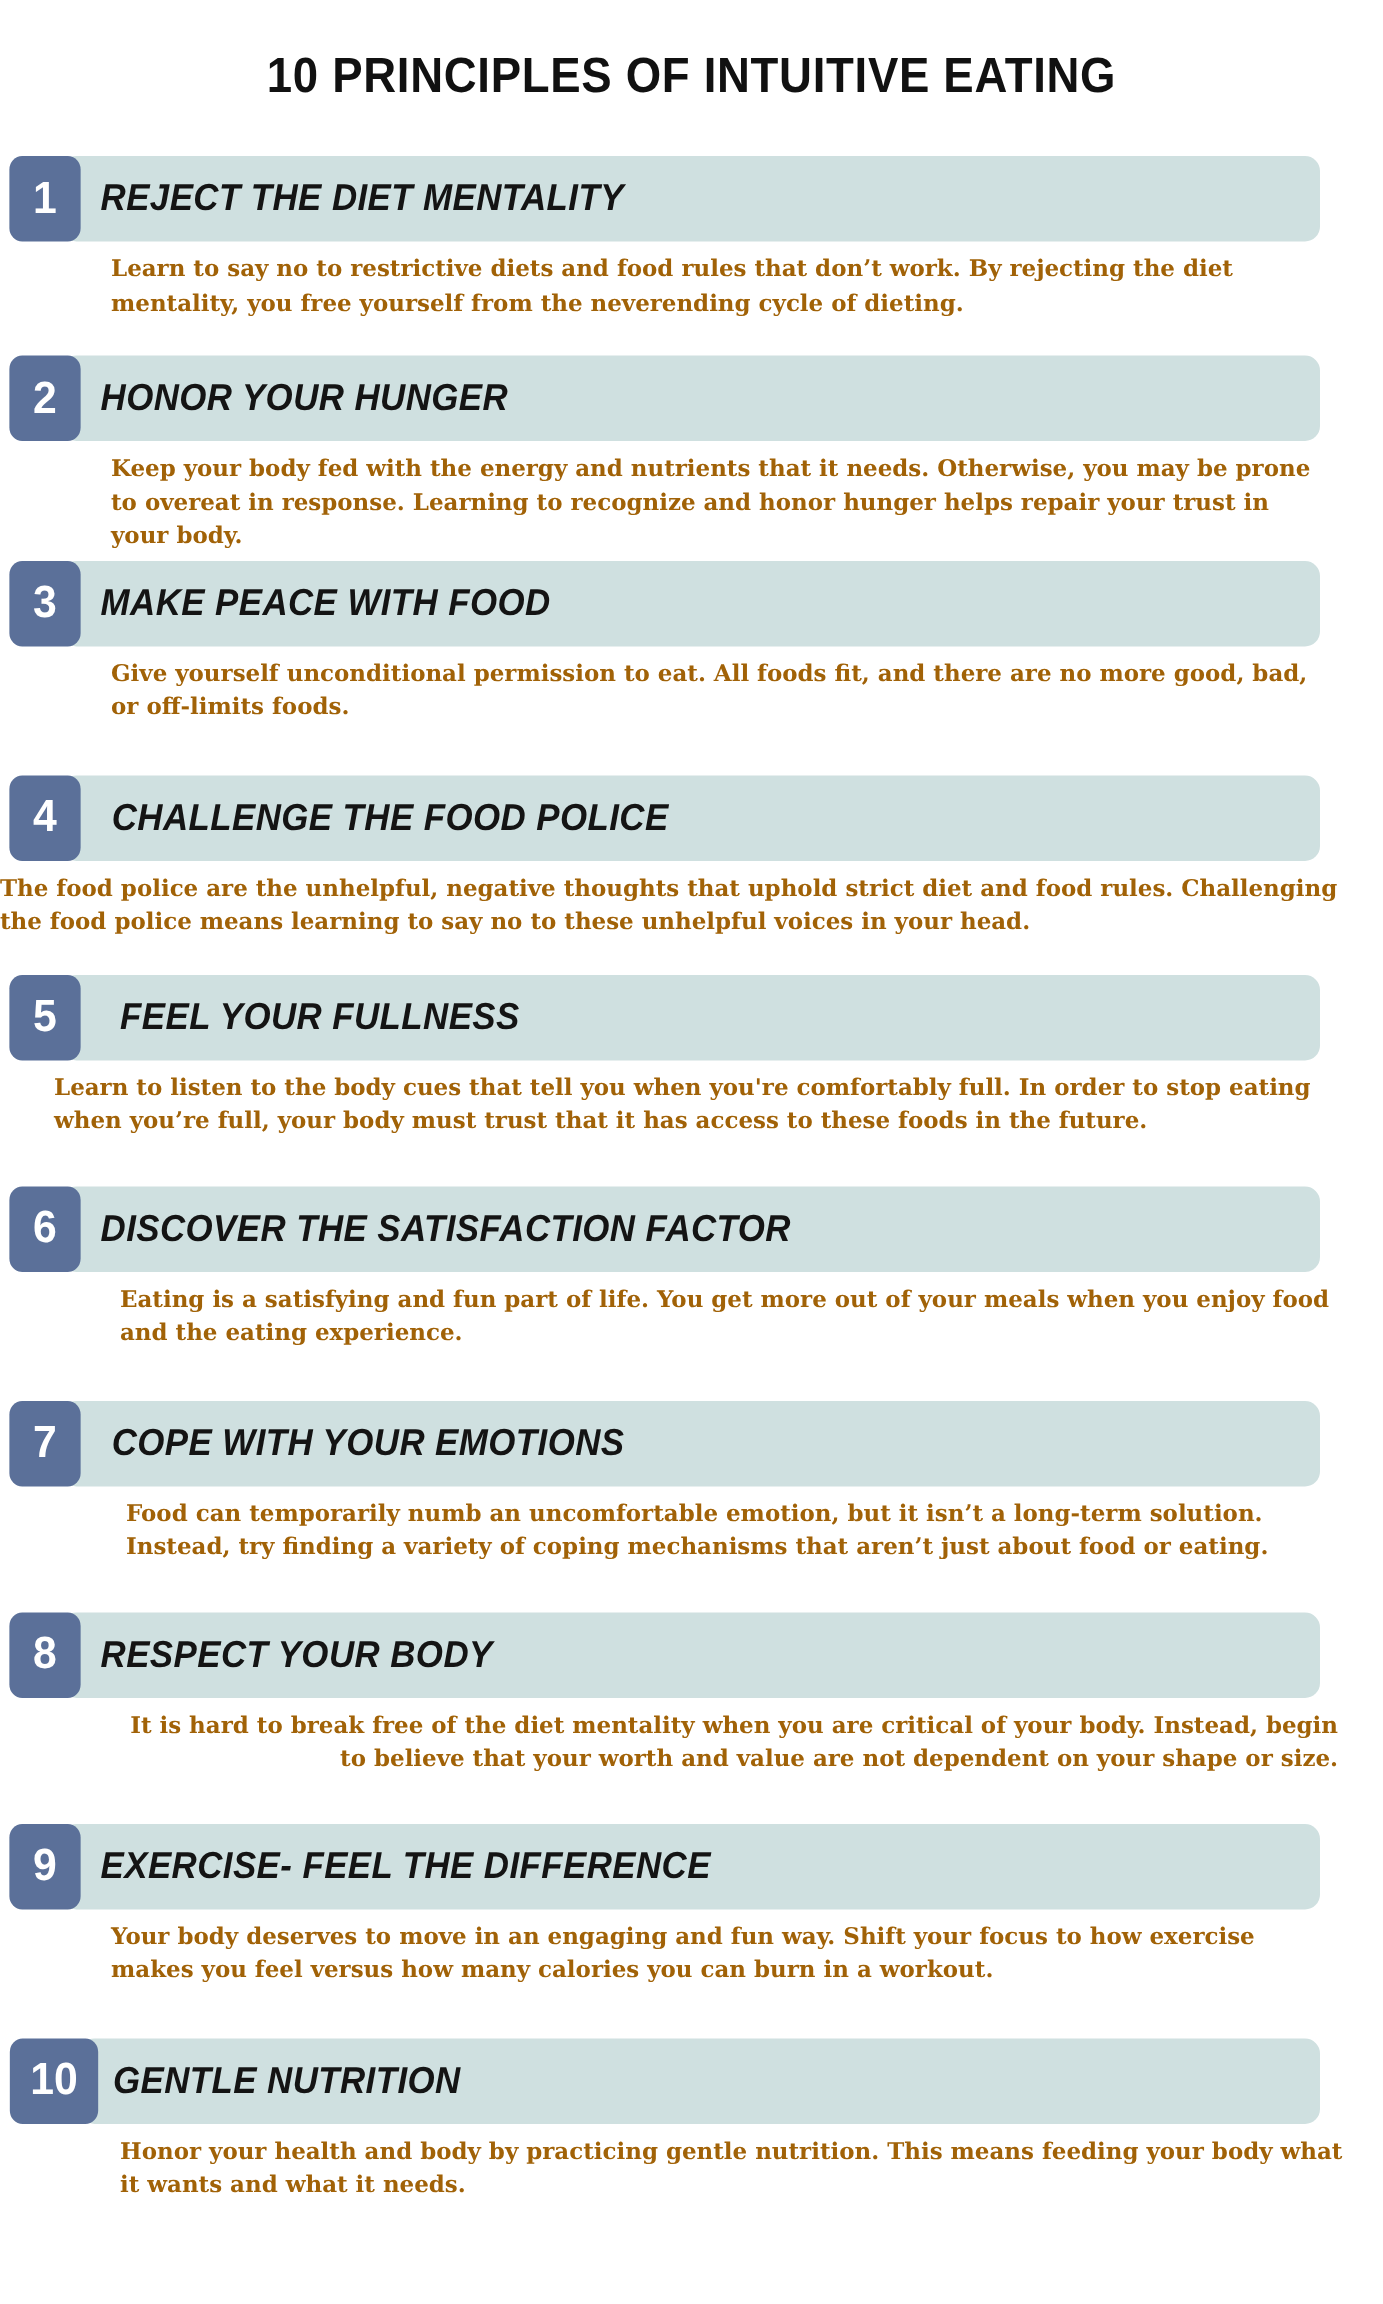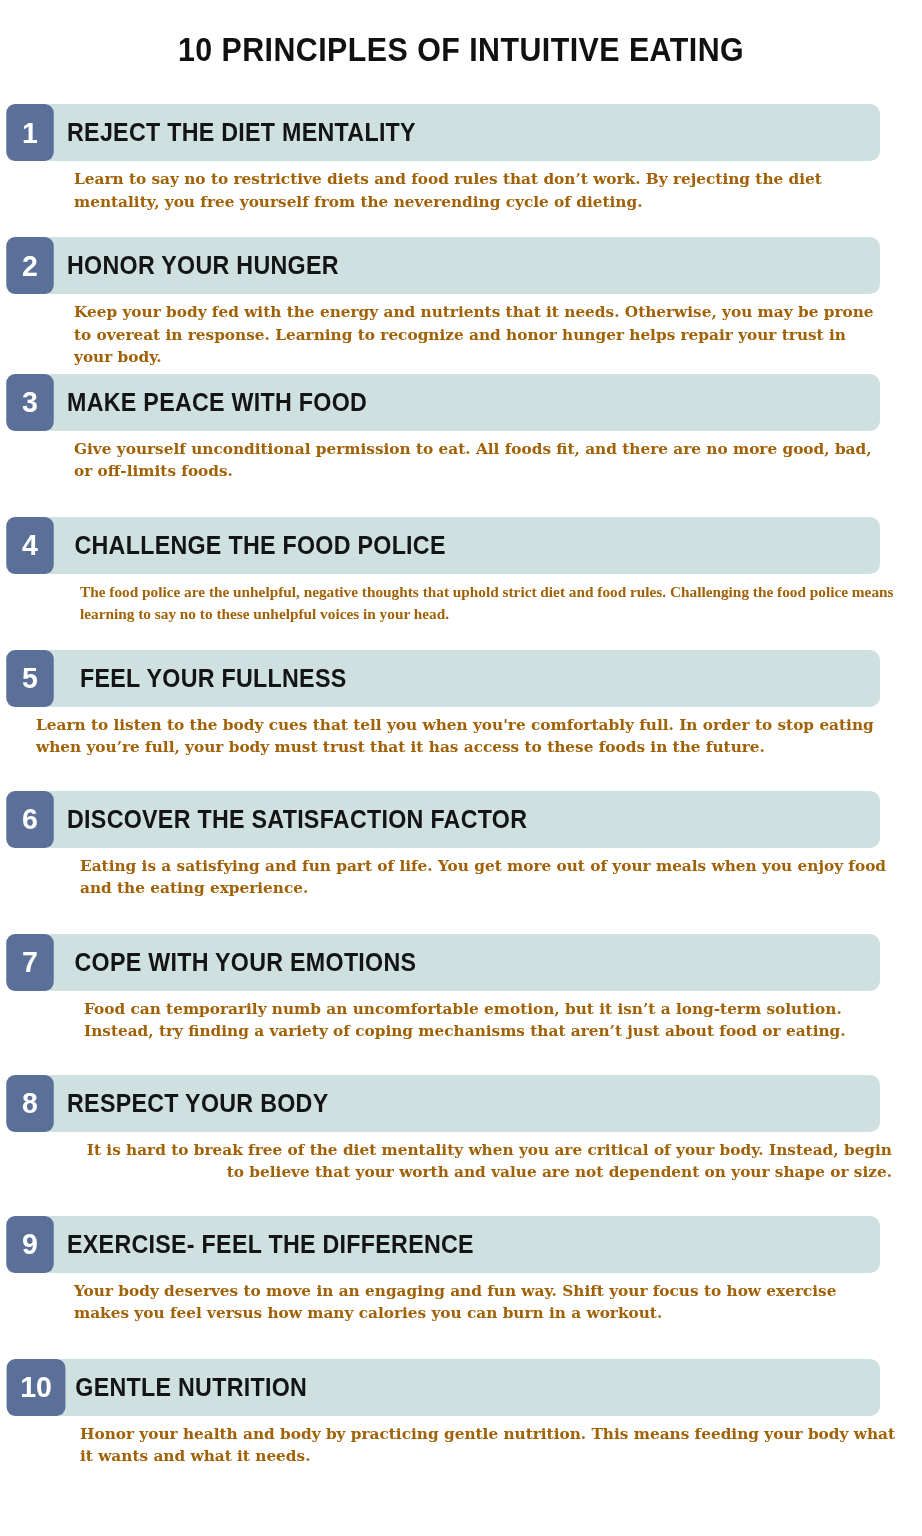--- a/index.html
+++ b/index.html
@@ -86,20 +86,21 @@
     position: relative;
     z-index: 1;
     flex: 1 1 auto;
     margin-left: -14px;
     margin-right: 42px;
     background: #cfe0e0;
     border-radius: 10px;
     display: flex;
     align-items: center;
     box-sizing: border-box;
+    font-style: italic;
   }
 
   .principle-title {
     font-family: "Liberation Sans Narrow", "Liberation Sans", sans-serif;
     font-weight: bold;
     font-size: 25px;
     letter-spacing: 0.3px;
     color: #141414;
     white-space: nowrap;
     transform: scaleX(0.93);
@@ -125,21 +126,21 @@
   .p2 .principle-head { margin-top: 24px; }
   .p2 .principle-title { padding-left: 28px; }
   .p2 .principle-desc { margin-left: 74px; margin-right: 42px; }
 
   .p3 .principle-head { margin-top: 5px; }
   .p3 .principle-title { padding-left: 28px; }
   .p3 .principle-desc { margin-left: 74px; margin-right: 42px; }
 
   .p4 .principle-head { margin-top: 34px; }
   .p4 .principle-title { padding-left: 36px; }
-  .p4 .principle-desc { margin-left: 80px; margin-right: 20px; font-family: Liberation Serif, serif; }
+  .p4 .principle-desc { margin-right: 20px; }
 
   .p5 .principle-head { margin-top: 24px; }
   .p5 .principle-title { padding-left: 42px; }
   .p5 .principle-desc { margin-left: 36px; margin-right: 12px; }
 
   .p6 .principle-head { margin-top: 32px; }
   .p6 .principle-title { padding-left: 28px; }
   .p6 .principle-desc { margin-left: 80px; margin-right: 30px; }
 
   .p7 .principle-head { margin-top: 34px; }

